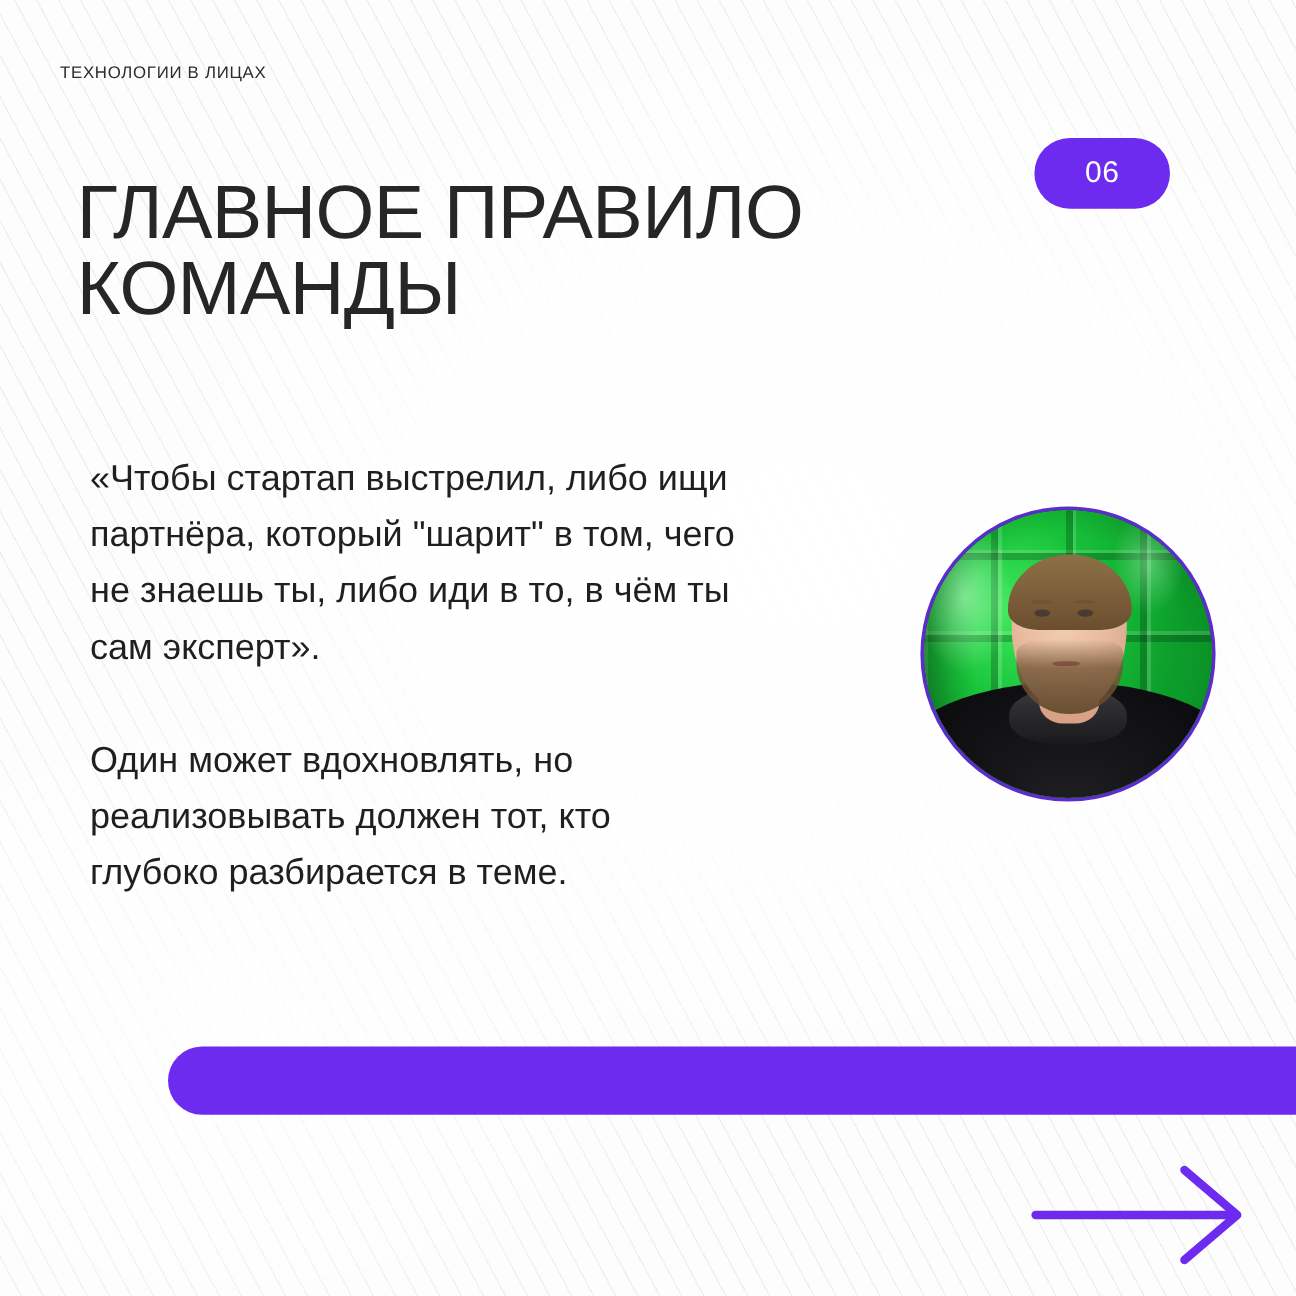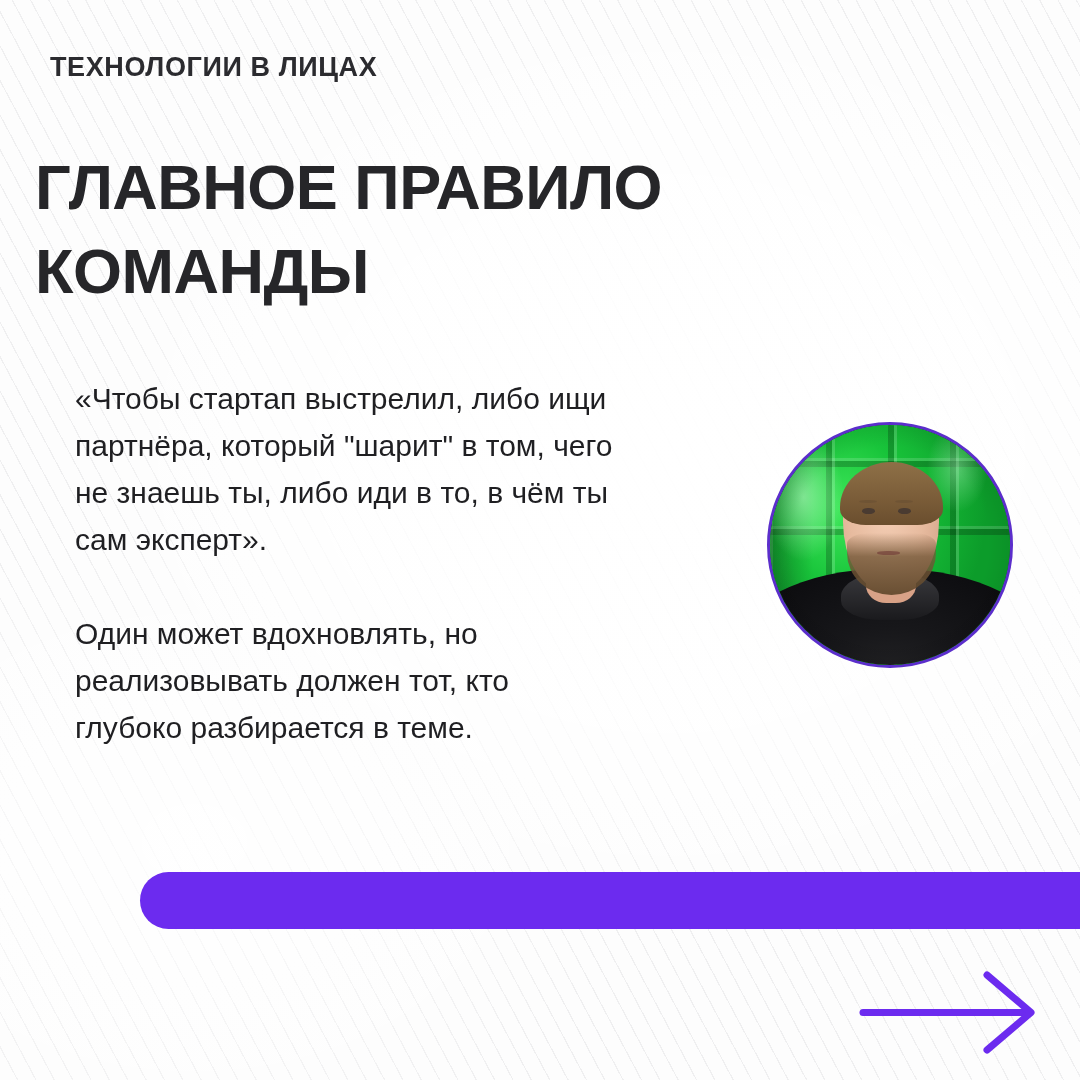--- a/index.html
+++ b/index.html
@@ -43,38 +43,38 @@
       radial-gradient(ellipse 70% 55% at 62% 42%, rgba(255,255,255,0.97) 0%, rgba(255,255,255,0.80) 45%, rgba(255,255,255,0.0) 78%),
       radial-gradient(ellipse 55% 40% at 18% 78%, rgba(255,255,255,0.85) 0%, rgba(255,255,255,0.0) 75%);
     pointer-events: none;
   }
 
   
   .kicker {
     position: absolute;
     left: 50px;
     top: 52px;
-    font-size: 27px;
+    font-size: 14px;
     letter-spacing: 0.6px;
     color: #2b2b2f;
-    font-weight: 700;
+    font-weight: 400;
     white-space: nowrap;
   }
 
   
   .title {
     position: absolute;
-    left: 35px;
+    left: 64px;
     top: 103px;
     width: 720px;
     font-size: 63px;
-    line-height: 84px;
+    line-height: 64px;
     letter-spacing: -0.5px;
     color: #262629;
-    font-weight: 700;
+    font-weight: 400;
     white-space: pre-line;
   }
 
   
   .badge {
     position: absolute;
     left: 862px;
     top: 115px;
     width: 113px;
     height: 59px;
@@ -276,20 +276,23 @@
 <div class="slide">
 
   <div class="bg-texture"></div>
   <div class="bg-wash"></div>
 
   <div class="kicker">ТЕХНОЛОГИИ В ЛИЦАХ</div>
 
   <h1 class="title">ГЛАВНОЕ ПРАВИЛО
 КОМАНДЫ</h1>
 
+  <div class="badge">
+    <span class="badge-num">06</span>
+  </div>
 
   <div class="body-copy">
     <p class="para">«Чтобы стартап выстрелил, либо ищи
 партнёра, который "шарит" в том, чего
 не знаешь ты, либо иди в то, в чём ты
 сам эксперт».</p>
     <p class="para">Один может вдохновлять, но
 реализовывать должен тот, кто
 глубоко разбирается в теме.</p>
   </div>

